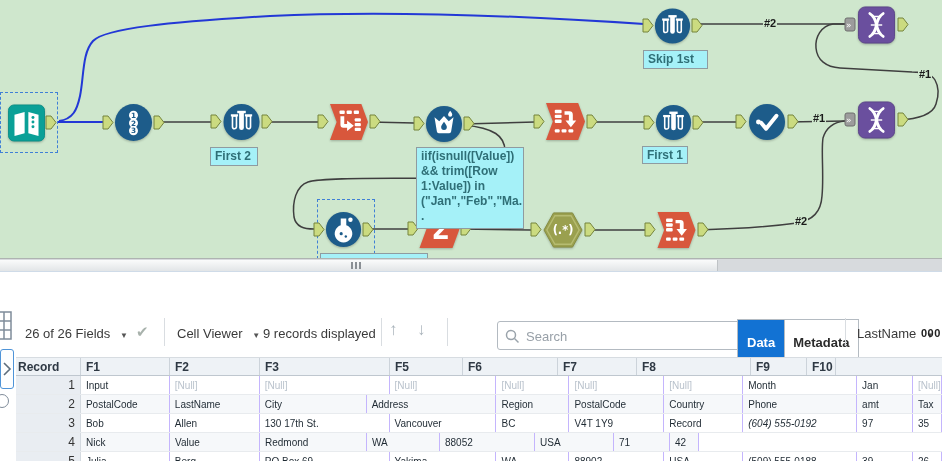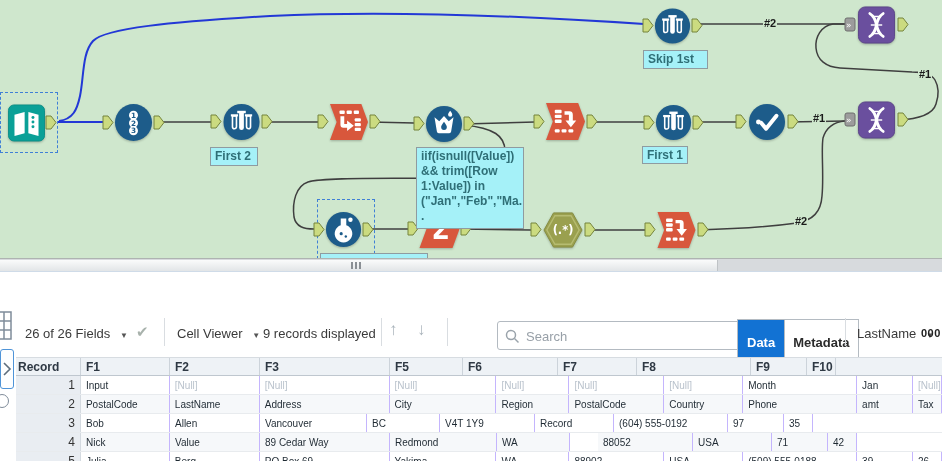--- a/index.html
+++ b/index.html
@@ -446,49 +446,49 @@
           <div class="cell null" style="width: 95px;">[Null]</div>
           <div class="cell null" style="width: 79px;">[Null]</div>
           <div class="cell" style="width: 114px;">Month</div>
           <div class="cell" style="width: 56px;">Jan</div>
           <div class="cell null" style="width: 29px;">[Null]</div>
         </div>
         <div class="g-row alt" style="margin-left: 13px;">
           <div class="rec" style="width: 68px;">2</div>
           <div class="cell" style="width: 89px;">PostalCode</div>
           <div class="cell" style="width: 90px;">LastName</div>
+          <div class="cell" style="width: 107px;">City</div>
           <div class="cell" style="width: 130px;">Address</div>
-          <div class="cell" style="width: 107px;">City</div>
           <div class="cell" style="width: 73px;">Region</div>
           <div class="cell" style="width: 95px;">PostalCode</div>
           <div class="cell" style="width: 79px;">Country</div>
           <div class="cell" style="width: 114px;">Phone</div>
           <div class="cell" style="width: 56px;">amt</div>
           <div class="cell" style="width: 29px;">Tax</div>
         </div>
         <div class="g-row" style="margin-left: 13px;">
           <div class="rec" style="width: 68px;">3</div>
           <div class="cell" style="width: 89px;">Bob</div>
           <div class="cell" style="width: 90px;">Allen</div>
+          <div class="cell" style="width: 130px;">130 17th St.</div>
           <div class="cell" style="width: 107px;">Vancouver</div>
           <div class="cell" style="width: 73px;">BC</div>
           <div class="cell" style="width: 95px;">V4T 1Y9</div>
           <div class="cell" style="width: 79px;">Record</div>
-          <div class="cell" style="width: 114px;">(604) 555-0192</div>
+          <div class="cell" style="width: 114px; font-style: italic;">(604) 555-0192</div>
           <div class="cell" style="width: 56px;">97</div>
           <div class="cell" style="width: 29px;">35</div>
         </div>
         <div class="g-row alt" style="margin-left: 13px;">
           <div class="rec" style="width: 68px;">4</div>
           <div class="cell" style="width: 89px;">Nick</div>
           <div class="cell" style="width: 90px;">Value</div>
-          <div class="cell" style="width: 130px;">89 Cedar Way</div>
           <div class="cell" style="width: 107px;">Redmond</div>
           <div class="cell" style="width: 73px;">WA</div>
-          <div class="cell" style="width: 95px; margin-left: 28px;">88052</div>
+          <div class="cell" style="width: 95px;">88052</div>
           <div class="cell" style="width: 79px;">USA</div>
           <div class="cell" style="width: 56px;">71</div>
           <div class="cell" style="width: 29px;">42</div>
         </div>
         <div class="g-row" style="margin-left: 13px;">
           <div class="rec" style="width: 68px;">5</div>
           <div class="cell" style="width: 89px;">Julia</div>
           <div class="cell" style="width: 90px;">Berg</div>
           <div class="cell" style="width: 130px;">PO Box 69</div>
           <div class="cell" style="width: 107px;">Yakima</div>

